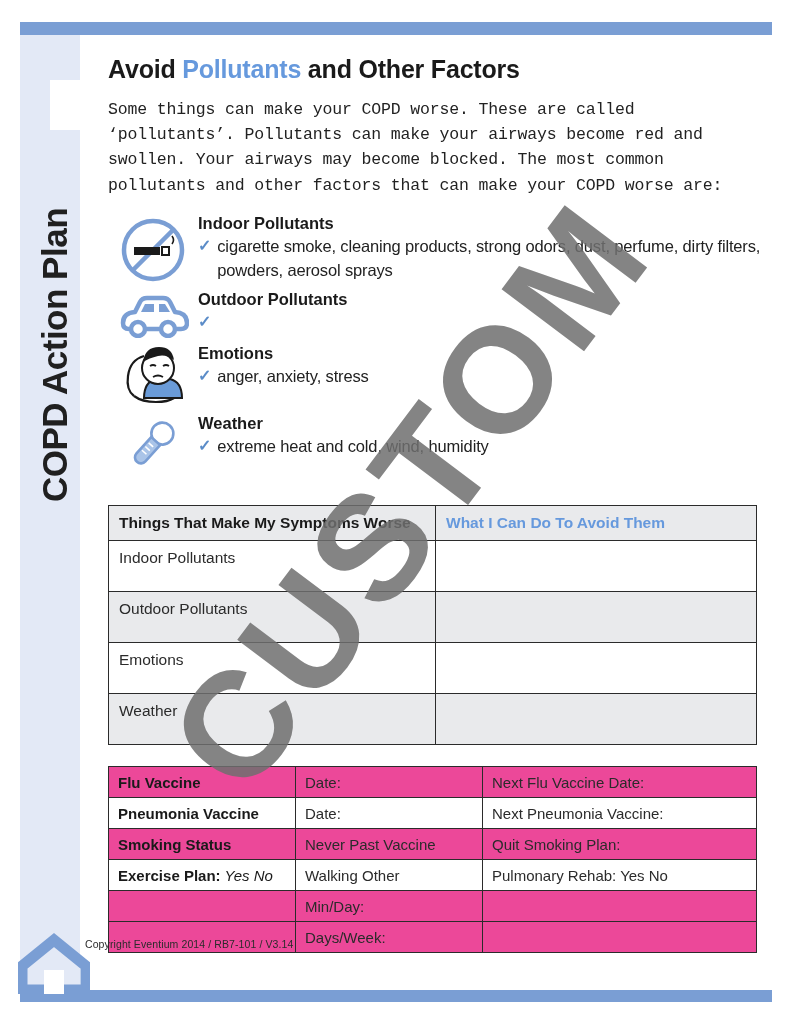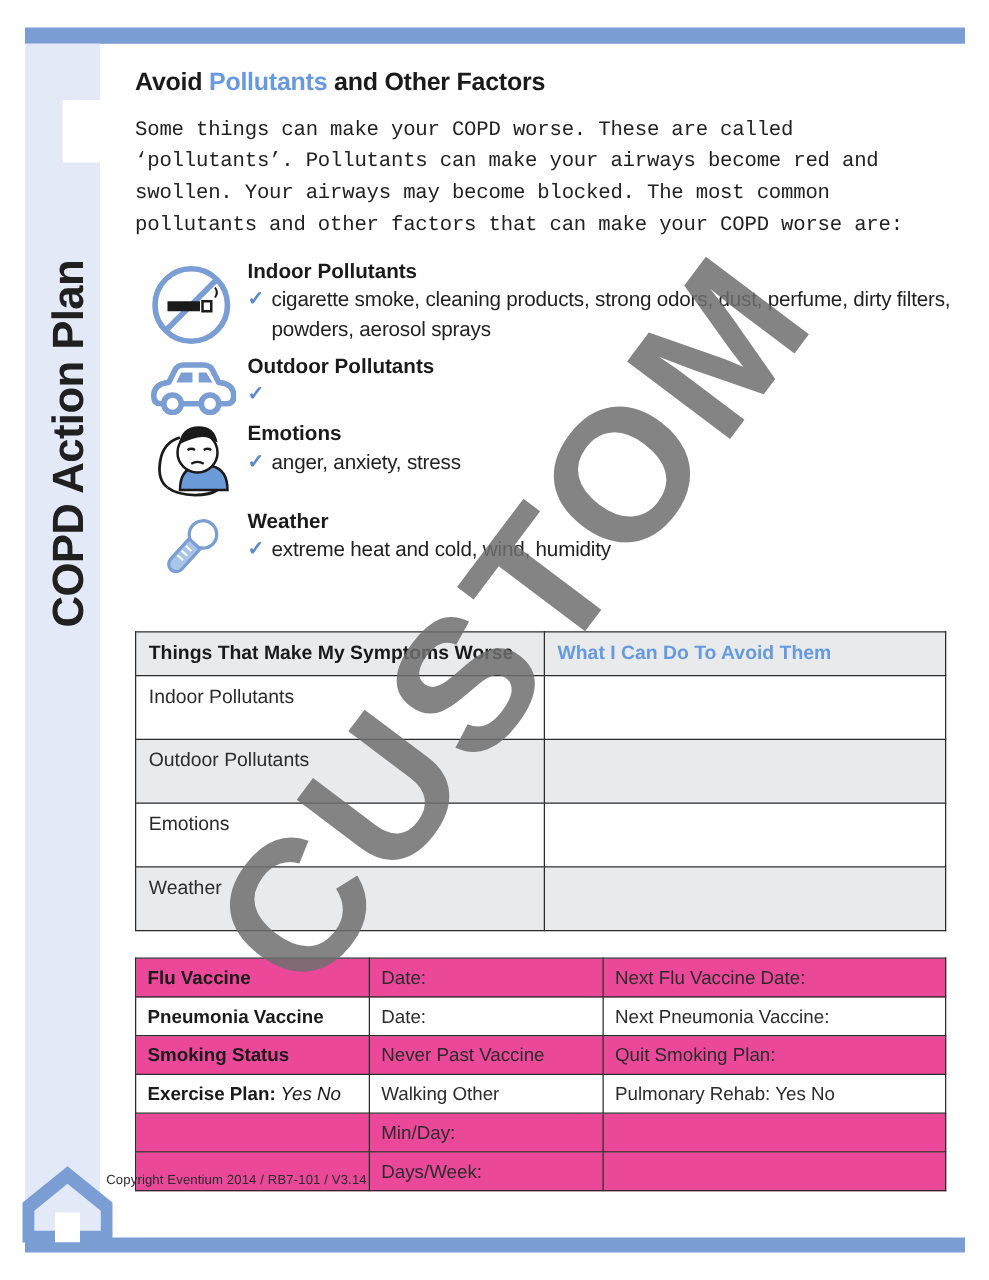--- a/index.html
+++ b/index.html
@@ -84,21 +84,21 @@
 
   
   .content {
     position: absolute;
     left: 108px;
     top: 55px;
     width: 660px;
   }
 
   .heading {
-    font-size: 20px;
+    font-size: 25px;
     font-weight: bold;
     color: #1a1a1a;
     margin: 0 0 13px 0;
     letter-spacing: -0.2px;
   }
   .heading .accent { color: #6699dd; }
 
   .intro {
     font-size: 16.5px;
     color: #222222;

